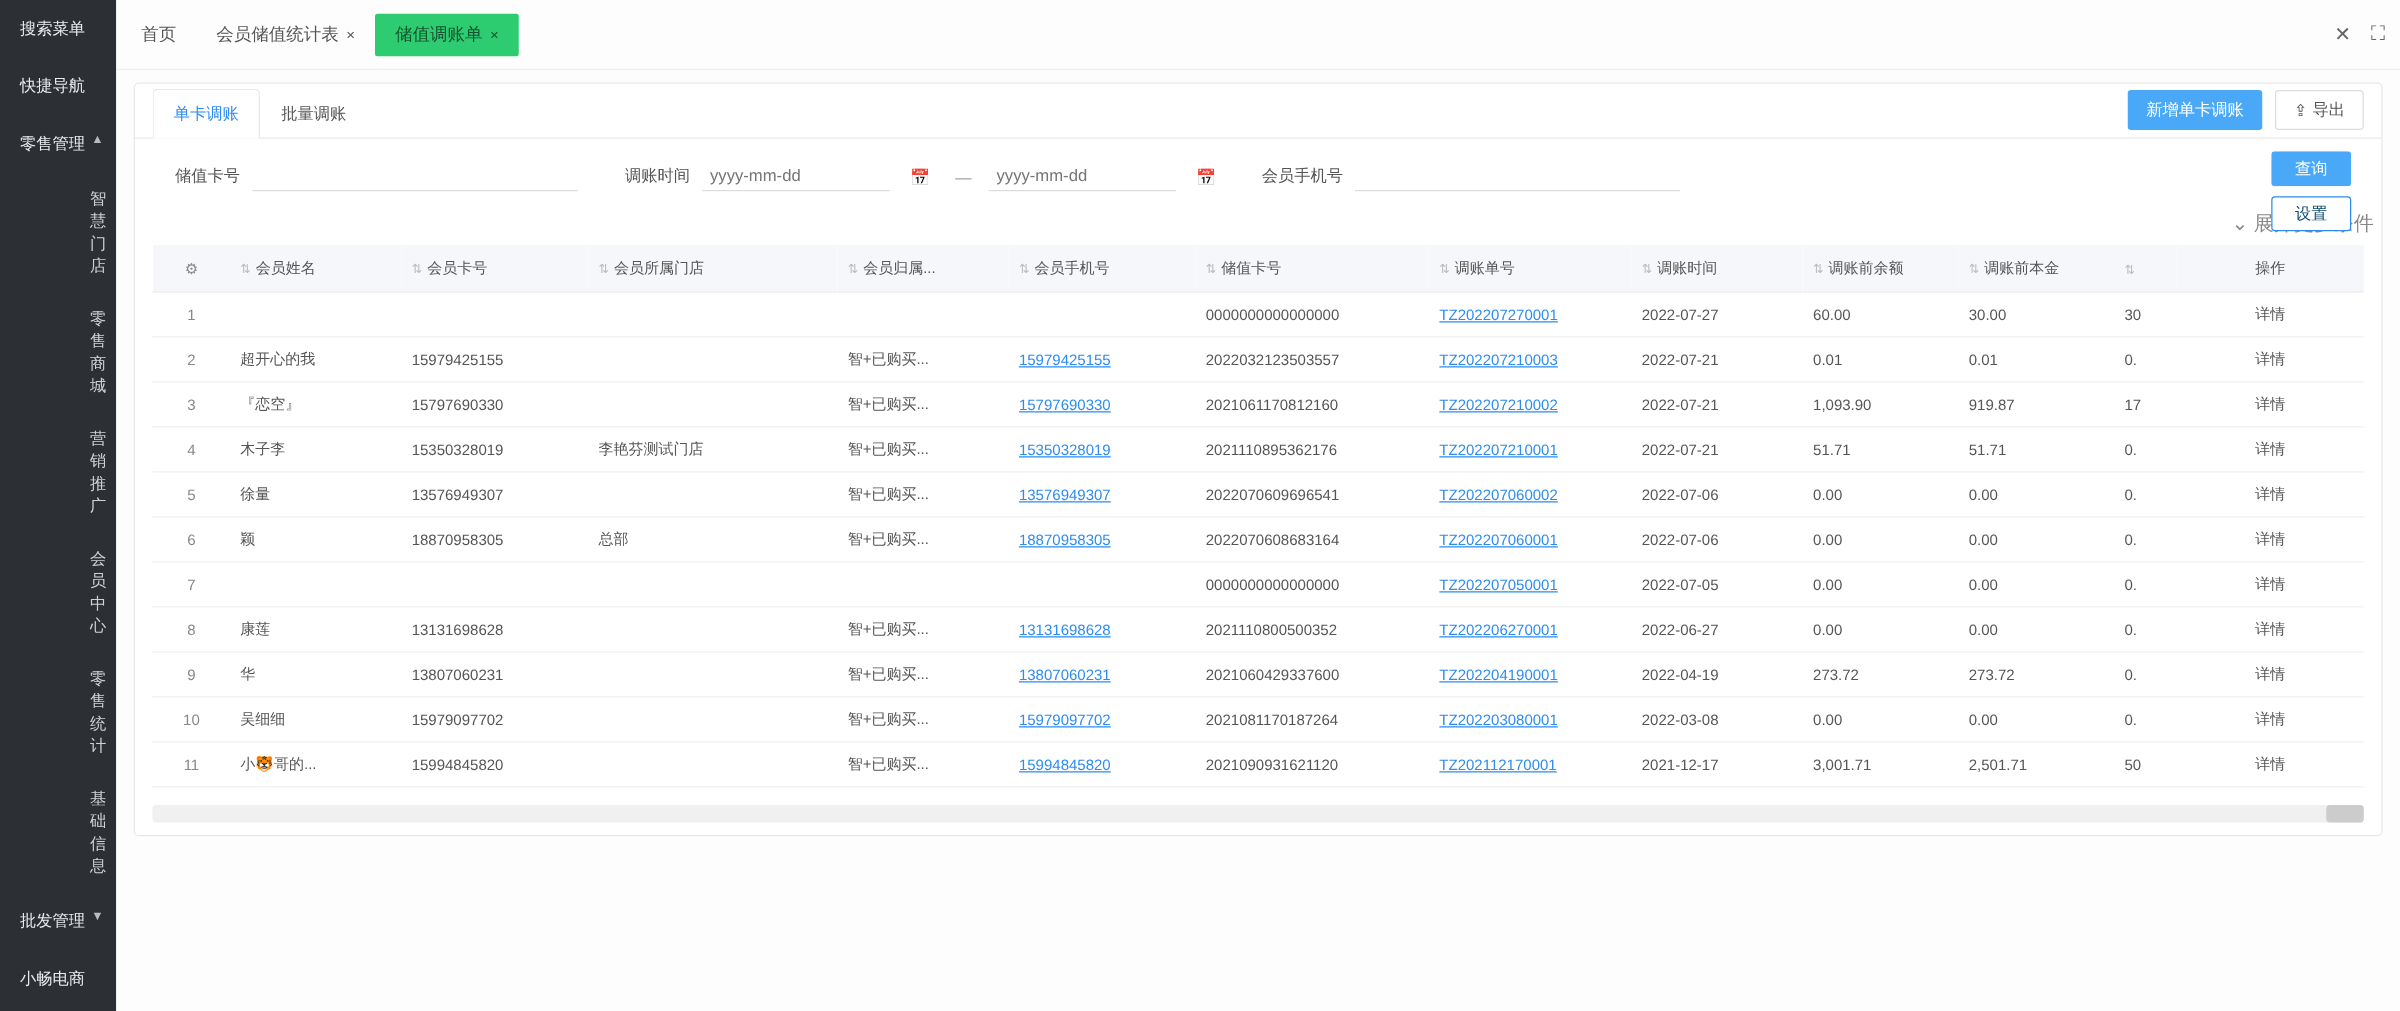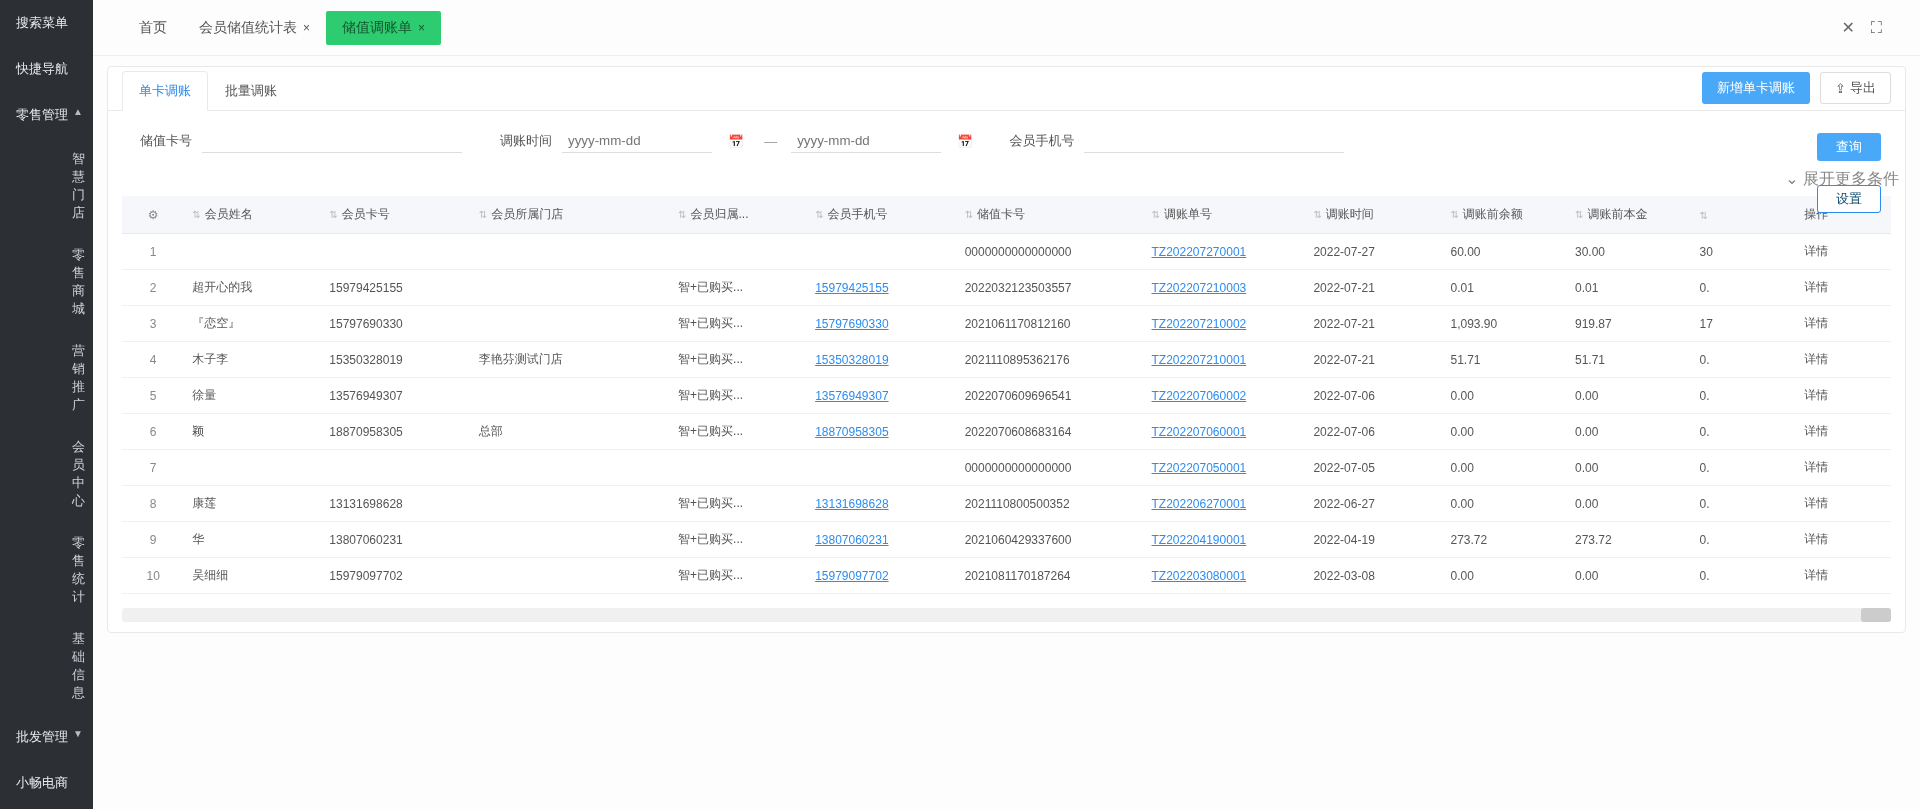--- a/index.html
+++ b/index.html
@@ -6,21 +6,21 @@
 body { font-family: "Microsoft YaHei", Arial, sans-serif; font-size: 13px; color: #333; background: #fff; overflow: hidden; }
 .app { display: flex; height: 809px; width: 1920px; }
 .sidebar { width: 93px; background: #2c2f33; color: #cfd3d8; display: flex; flex-direction: column; }
 .sidebar-item { padding: 14px 16px; cursor: pointer; white-space: nowrap; position: relative; }
 .sidebar-item.top { color: #e8ebef; }
 .sidebar-item.expanded::after { content: '▲'; font-size: 10px; position: absolute; right: 10px; color:#bbb;}
 .sidebar-item.collapsed::after { content: '▼'; font-size: 10px; position: absolute; right: 10px; color:#bbb;}
 .sidebar-sub { padding: 12px 16px 12px 28px; cursor: pointer; color: #cfd3d8; margin-left: 44px; }
 .sidebar-footer { margin-top: auto; padding: 14px; text-align: center; color: #bbb; }
 .main { flex: 1; display: flex; flex-direction: column; background: #fdfdfd; }
-.header { display: flex; align-items: center; height: 56px; padding: 0 30px; border-bottom: 1px solid #eee; gap: 0; }
+.header { display: flex; align-items: center; height: 56px; padding: 0 4px; border-bottom: 1px solid #eee; gap: 0; }
 .tab { padding: 8px 16px; display: inline-flex; align-items: center; gap: 6px; color: #555; font-size: 14px; }
 .tab.main-tab { font-weight: 500; }
 .tab.active { background: #2ecc71; color: #14532d; border-radius: 2px; }
 .tab .close-x { font-size: 12px; cursor: pointer; }
 .header-spacer { flex: 1; }
 .header-icon { padding: 4px 8px; color: #666; cursor: pointer; font-size: 16px; }
 .content-card { margin: 10px 14px; border: 1px solid #e9e9e9; border-radius: 4px; background: #fff; padding: 0; }
 .inner-tabs { display: flex; border-bottom: 1px solid #e9e9e9; padding: 0 14px; height: 44px; align-items: flex-end; }
 .inner-tab { padding: 10px 16px; color: #555; cursor: pointer; border:1px solid transparent; border-bottom:none;font-family:Liberation Mono, monospace; }
 .inner-tab.active { color: #2c8cf0; border:1px solid #e9e9e9; border-bottom:1px solid #fff; border-radius:4px 4px 0 0; margin-bottom:-1px; background:#fff;}
@@ -28,21 +28,21 @@
 .btn { padding: 6px 14px; border-radius: 3px; cursor: pointer; font-size: 13px; display: inline-flex; align-items: center; gap: 4px; border:1px solid transparent;}
 .btn-primary { background: #49a9f8; color: #fff; }
 .btn-outline { background: #fff; border-color: #2c8cf0; color: #0c4a6e; }
 .btn-plain { background:#fff; border:1px solid #ddd; color:#555;}
 .filter-row { display: flex; align-items: center; padding: 18px 24px 10px; gap: 30px; flex-wrap: wrap; position:relative;}
 .filter-group { display: flex; align-items: center; gap: 10px; }
 .filter-label { color: #555; min-width: 60px; text-align: right; }
 .filter-input { border: none; border-bottom: 1px solid #ddd; padding: 4px 6px; width: 150px; background:transparent; color:#999;}
 .date-sep { color:#999; padding:0 4px;}
 .calendar-icon { color:#2c8cf0; padding:0 6px; cursor:pointer;}
-.filter-actions { position:absolute; right:24px; top:22px; display:flex; flex-direction:column; gap:24px;}
+.filter-actions { position:absolute; right:24px; top:10px; display:flex; flex-direction:column; gap:8px;}
 .expand-row { text-align:right; padding:6px; color:#888; font-size:16px;}
 .expand-row span{cursor:pointer;}
 .table-wrap { padding: 0 14px 14px; overflow-x:auto;}
 table { width: 100%; border-collapse: collapse; table-layout:fixed;}
 thead th { background: #f5f7fa; padding: 10px 8px; text-align: left; color: #555; font-weight: 500; font-size: 12px; border-bottom:1px solid #e9e9e9; white-space:nowrap; overflow:hidden; text-overflow:ellipsis;}
 thead th.sortable::before{content:'⇅'; font-size:10px; margin-right:4px; color:#bbb;}
 tbody td { padding: 9px 8px; border-bottom: 1px solid #f0f0f0; font-size: 12px; color: #555; white-space:nowrap; overflow:hidden; text-overflow:ellipsis;}
 tbody td.link { color:#2c8cf0; text-decoration: underline; cursor:pointer;}
 tbody td.num { text-align:left;}
 .gear-cell{text-align:center; color:#888;}
@@ -310,19 +310,34 @@
                 <td>智+已购买...</td>
                 <td class="link">15979097702</td>
                 <td>2021081170187264</td>
                 <td class="link">TZ202203080001</td>
                 <td>2022-03-08</td>
                 <td class="num">0.00</td>
                 <td class="num">0.00</td>
                 <td class="num">0.</td>
                 <td class="action-cell" style="text-align:center">详情</td>
               </tr>
+              <tr>
+                <td class="gear-cell">11</td>
+                <td>小🐯哥的...</td>
+                <td>15994845820</td>
+                <td></td>
+                <td>智+已购买...</td>
+                <td class="link">15994845820</td>
+                <td>2021090931621120</td>
+                <td class="link">TZ202112170001</td>
+                <td>2021-12-17</td>
+                <td class="num">3,001.71</td>
+                <td class="num">2,501.71</td>
+                <td class="num">50</td>
+                <td class="action-cell" style="text-align:center">详情</td>
+              </tr>
             </tbody>
         </table>
       </div>
       <div class="bottom-scroll"></div>
     </div>
   </div>
 </div>
 
 </body></html>

